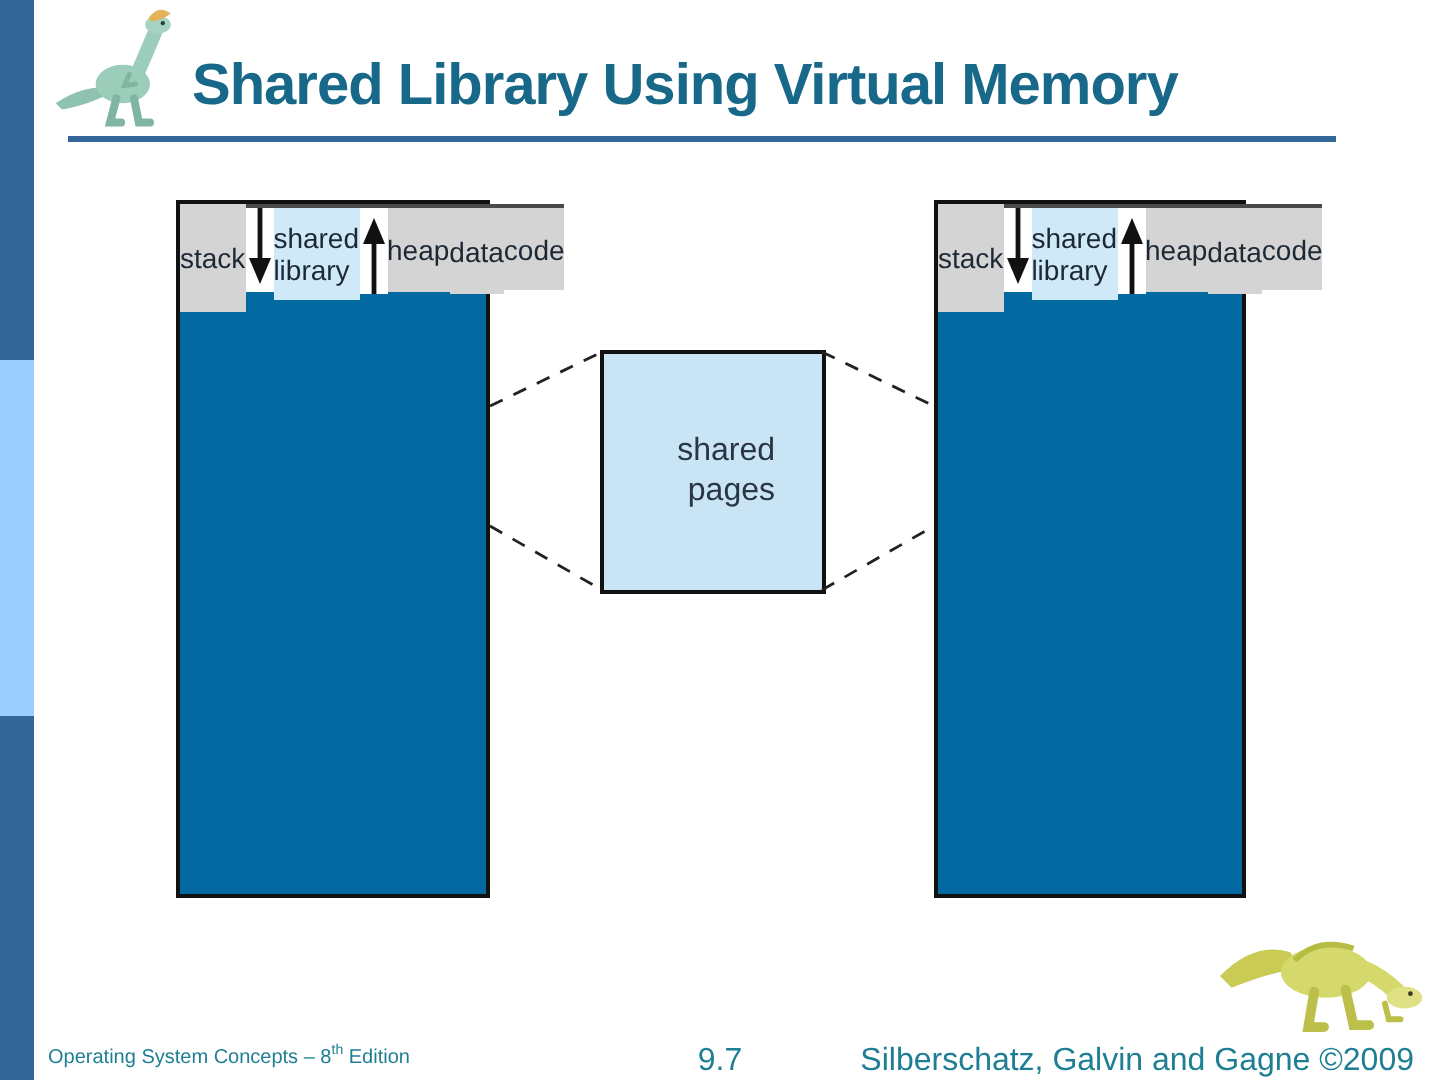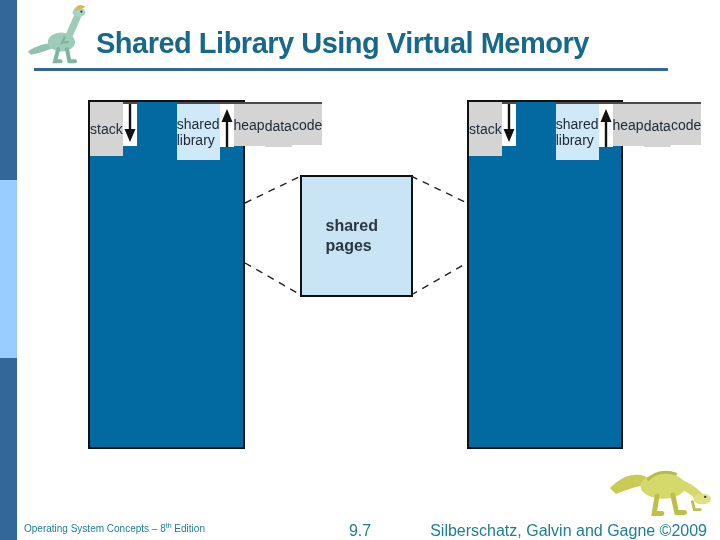--- a/index.html
+++ b/index.html
@@ -24,33 +24,33 @@
   .column-left{left:88px;width:157px;}
   .column-right{left:467px;width:156px;}
   .seg{box-sizing:border-box;display:flex;align-items:center;justify-content:center;
        font-size:14px;color:#1E2834;}
   .seg + .seg{border-top:2px solid #4A4A4A;}
   .seg-gray{background:#D4D4D4;}
   .seg-white{background:#FEFFFE;}
   .seg-blue{background:#CFE9F8;}
   .h-stack{height:54px;}
   .h-arrow1{height:44px;align-items:flex-start;}
-  .h-shlib{height:58px;margin-left:40px;}
+  .h-shlib{height:48px;}
   .h-arrow2{height:45px;align-items:flex-end;}
   .h-heap{height:44px;}
   .h-data{height:45px;justify-content:flex-end;}
   .h-code{height:43px;}
   .arrow-svg{display:block;}
 
   
   .shared-pages-box{position:absolute;left:300px;top:175px;width:113px;height:122px;
         background:#C9E5F5;border:2px solid #111111;box-sizing:border-box;
         display:flex;align-items:center;justify-content:center;}
   .shared-pages-box span{display:block;width:62px;font-size:16px;line-height:1.25;
-        color:#2A3642;text-align:left;font-weight:bold;}
+        color:#2A3642;text-align:right;}
 
   
   .overlay{position:absolute;left:0;top:0;width:720px;height:540px;pointer-events:none;}
 
   
   .footer-left{position:absolute;left:24px;top:522px;font-size:10px;color:#1E7E93;}
   .footer-left sup{font-size:7px;}
   .footer-page{position:absolute;left:0;top:522px;width:720px;text-align:center;
                font-size:16px;color:#1E7E93;}
   .footer-right{position:absolute;right:13px;top:522px;font-size:16px;color:#1E7E93;}

